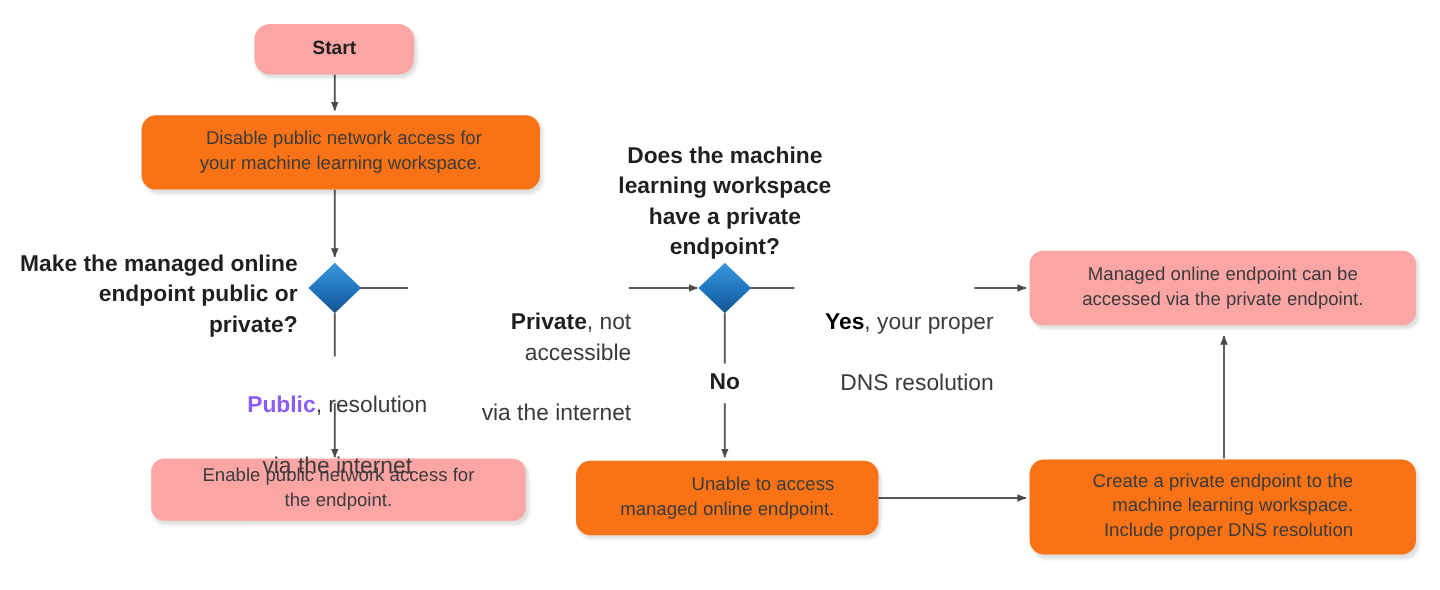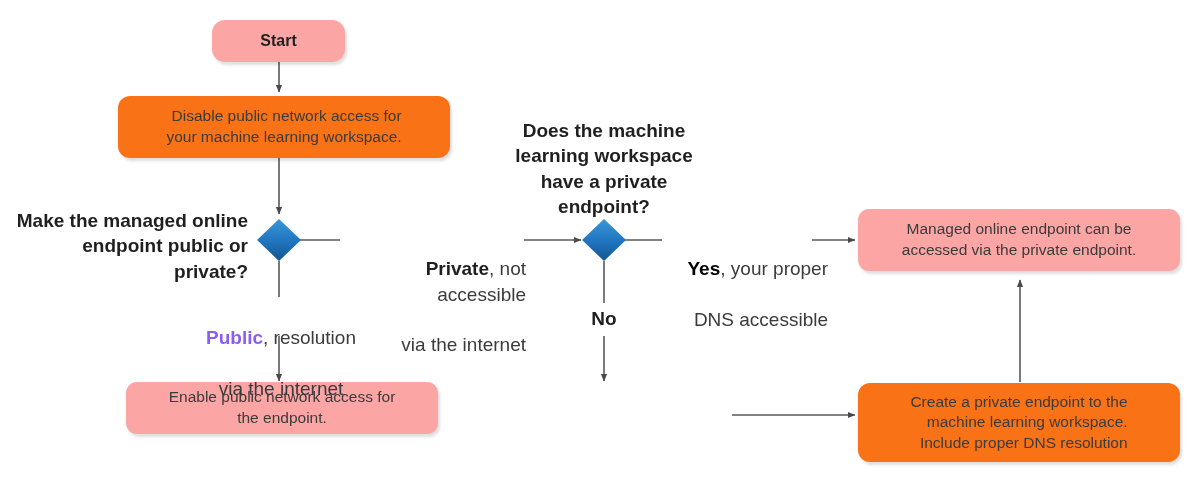--- a/index.html
+++ b/index.html
@@ -118,20 +118,24 @@
   <div class="node green" style="left:118px; top:96px; width:332px; height:62px;">
     <span>Disable public network access for
 your machine learning workspace.</span>
   </div>
 
   <div class="node blue" style="left:126px; top:382px; width:312px; height:52px;">
     <span>Enable public network access for
 the endpoint.</span>
   </div>
 
+  <div class="node green" style="left:480px; top:384px; width:252px; height:62px;">
+    <span>Unable to access
+managed online endpoint.</span>
+  </div>
 
   <div class="node blue" style="left:858px; top:209px; width:322px; height:62px;">
     <span>Managed online endpoint can be
 accessed via the private endpoint.</span>
   </div>
 
   <div class="node green" style="left:858px; top:383px; width:322px; height:79px;">
     <span>Create a private endpoint to the
 machine learning workspace.
 Include proper DNS resolution</span>
@@ -150,18 +154,18 @@
     <span>via the internet</span>
   </div>
 
   <div class="label center" style="left:188px; top:300px; width:186px;">
     <span style="font-weight:bold;color:#8b5cf6;">Public</span><span>, resolution</span><br>
     <span>via the internet</span>
   </div>
 
   <div class="label left" style="left:668px; top:231px; width:160px;">
     <span style="font-weight:bold;color:#000000;">Yes</span><span>, your proper</span><br>
-    <span>DNS accessible</span>
+    <span>DNS resolution</span>
   </div>
 
   <div class="label bold center" style="left:564px; top:306px; width:80px;">No</div>
 
 </div>
 
 </body></html>

